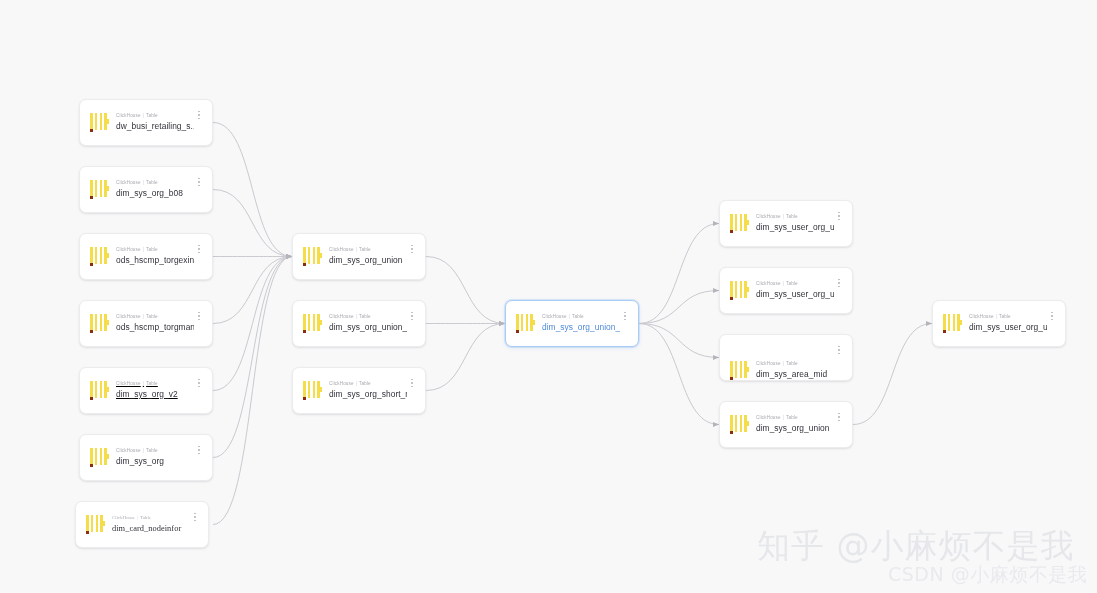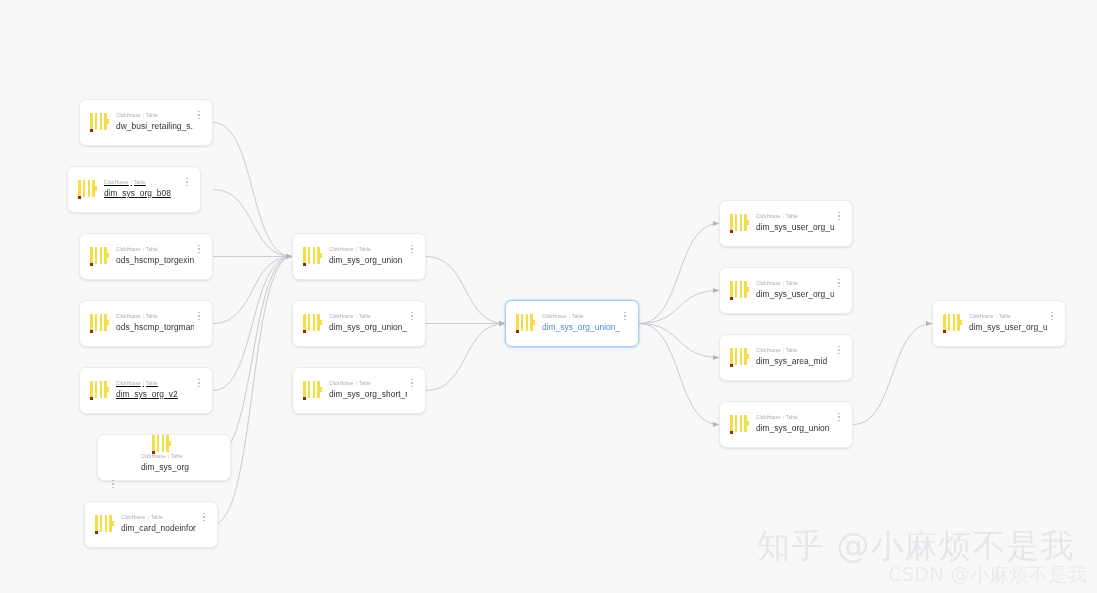--- a/index.html
+++ b/index.html
@@ -206,21 +206,21 @@
         <div class="node-text">
           <div class="node-meta"><span>ClickHouse</span><span class="sep">|</span><span>Table</span></div>
           <div class="node-title">dw_busi_retailing_s...</div>
         </div>
         <span class="kebab">
           <i></i>
           <i></i>
           <i></i>
         </span>
       </div>
-      <div class="node" style="left: 67px; top: 166px; width: 134px; height: 47px; text-decoration: underline;">
+      <div class="node" style="left: 79px; top: 166px; width: 134px; height: 47px;">
         <span class="ch-logo">
           <span class="bars">
             <i></i>
             <i></i>
             <i></i>
             <i></i>
           </span>
           <span class="cap"></span>
           <span class="dot"></span>
         </span>
@@ -290,42 +290,42 @@
         <div class="node-text">
           <div class="node-meta"><span>ClickHouse</span><span class="sep">|</span><span>Table</span></div>
           <div class="node-title">dim_sys_org_v2</div>
         </div>
         <span class="kebab">
           <i></i>
           <i></i>
           <i></i>
         </span>
       </div>
-      <div class="node" style="left: 97px; top: 434px; width: 134px; height: 47px; flex-direction: column;">
+      <div class="node" style="left: 79px; top: 434px; width: 134px; height: 47px;">
         <span class="ch-logo">
           <span class="bars">
             <i></i>
             <i></i>
             <i></i>
             <i></i>
           </span>
           <span class="cap"></span>
           <span class="dot"></span>
         </span>
         <div class="node-text">
           <div class="node-meta"><span>ClickHouse</span><span class="sep">|</span><span>Table</span></div>
           <div class="node-title">dim_sys_org</div>
         </div>
         <span class="kebab">
           <i></i>
           <i></i>
           <i></i>
         </span>
       </div>
-      <div class="node" style="left: 84px; top: 501px; width: 134px; height: 47px;">
+      <div class="node" style="left: 75px; top: 501px; width: 134px; height: 47px; font-family: Liberation Serif, serif;">
         <span class="ch-logo">
           <span class="bars">
             <i></i>
             <i></i>
             <i></i>
             <i></i>
           </span>
           <span class="cap"></span>
           <span class="dot"></span>
         </span>
@@ -458,21 +458,21 @@
         <div class="node-text">
           <div class="node-meta"><span>ClickHouse</span><span class="sep">|</span><span>Table</span></div>
           <div class="node-title">dim_sys_user_org_un...</div>
         </div>
         <span class="kebab">
           <i></i>
           <i></i>
           <i></i>
         </span>
       </div>
-      <div class="node" style="left: 719px; top: 334px; width: 134px; height: 47px;">
+      <div class="node" style="left: 719px; top: 334px; width: 134px; height: 47px; align-items: flex-end;">
         <span class="ch-logo">
           <span class="bars">
             <i></i>
             <i></i>
             <i></i>
             <i></i>
           </span>
           <span class="cap"></span>
           <span class="dot"></span>
         </span>

